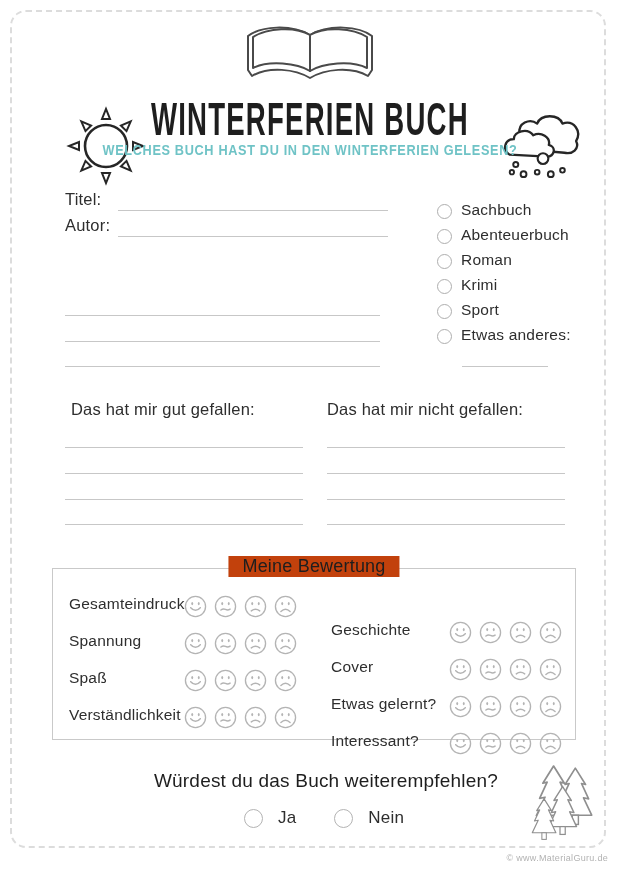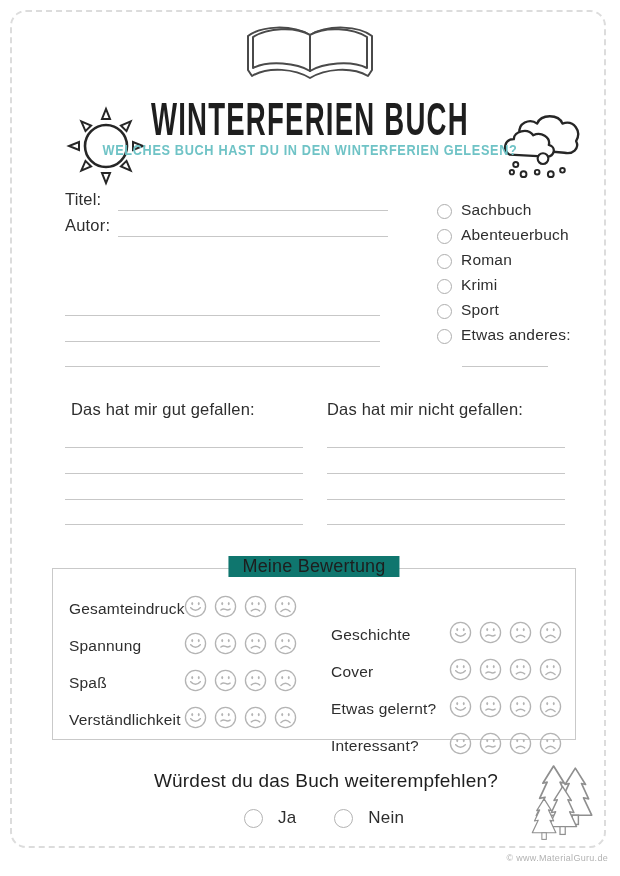--- a/index.html
+++ b/index.html
@@ -39,26 +39,26 @@
     box-sizing:border-box;flex:none;background:#fff;
   }
   .genre-item span.gtext{font-size:15.5px;white-space:nowrap;}
   
   .rating-box{
     position:absolute;left:52px;top:568px;width:524px;height:172px;
     border:1.5px solid #c9c9c9;box-sizing:border-box;background:#fff;
   }
   .rating-legend{
     position:absolute;top:-13px;left:50%;transform:translateX(-50%);
-    background:#0f766e;padding:0 14px;font-size:18px;white-space:nowrap;color:#1e1e1e;
+    background:#c2410c;padding:0 14px;font-size:18px;white-space:nowrap;color:#1e1e1e;
   }
   .rate-col{position:absolute;top:26px;display:flex;flex-direction:column;gap:14px;}
   .rate-col.left{left:16px;}
   .rate-col.right{left:278px;margin-top:26px;}
-  .rate-row{display:flex;align-items:flex-end;height:23px;}
+  .rate-row{display:flex;align-items:flex-start;height:23px;}
   .rate-row .rlabel{flex:none;width:115px;font-size:15.5px;white-space:nowrap;}
   .rate-col.right .rate-row .rlabel{width:118px;}
   .faces{display:flex;gap:7px;}
   .face{width:23px;height:23px;display:inline-block;cursor:pointer;}
   
   .question{position:absolute;left:0;top:770px;width:620px;text-align:center;
     font-size:19px;color:#1e1e1e;padding-left:16px;}
   .options-row{
     position:absolute;left:0;top:808px;width:620px;display:flex;
     justify-content:center;gap:38px;transform:translateX(14px);

